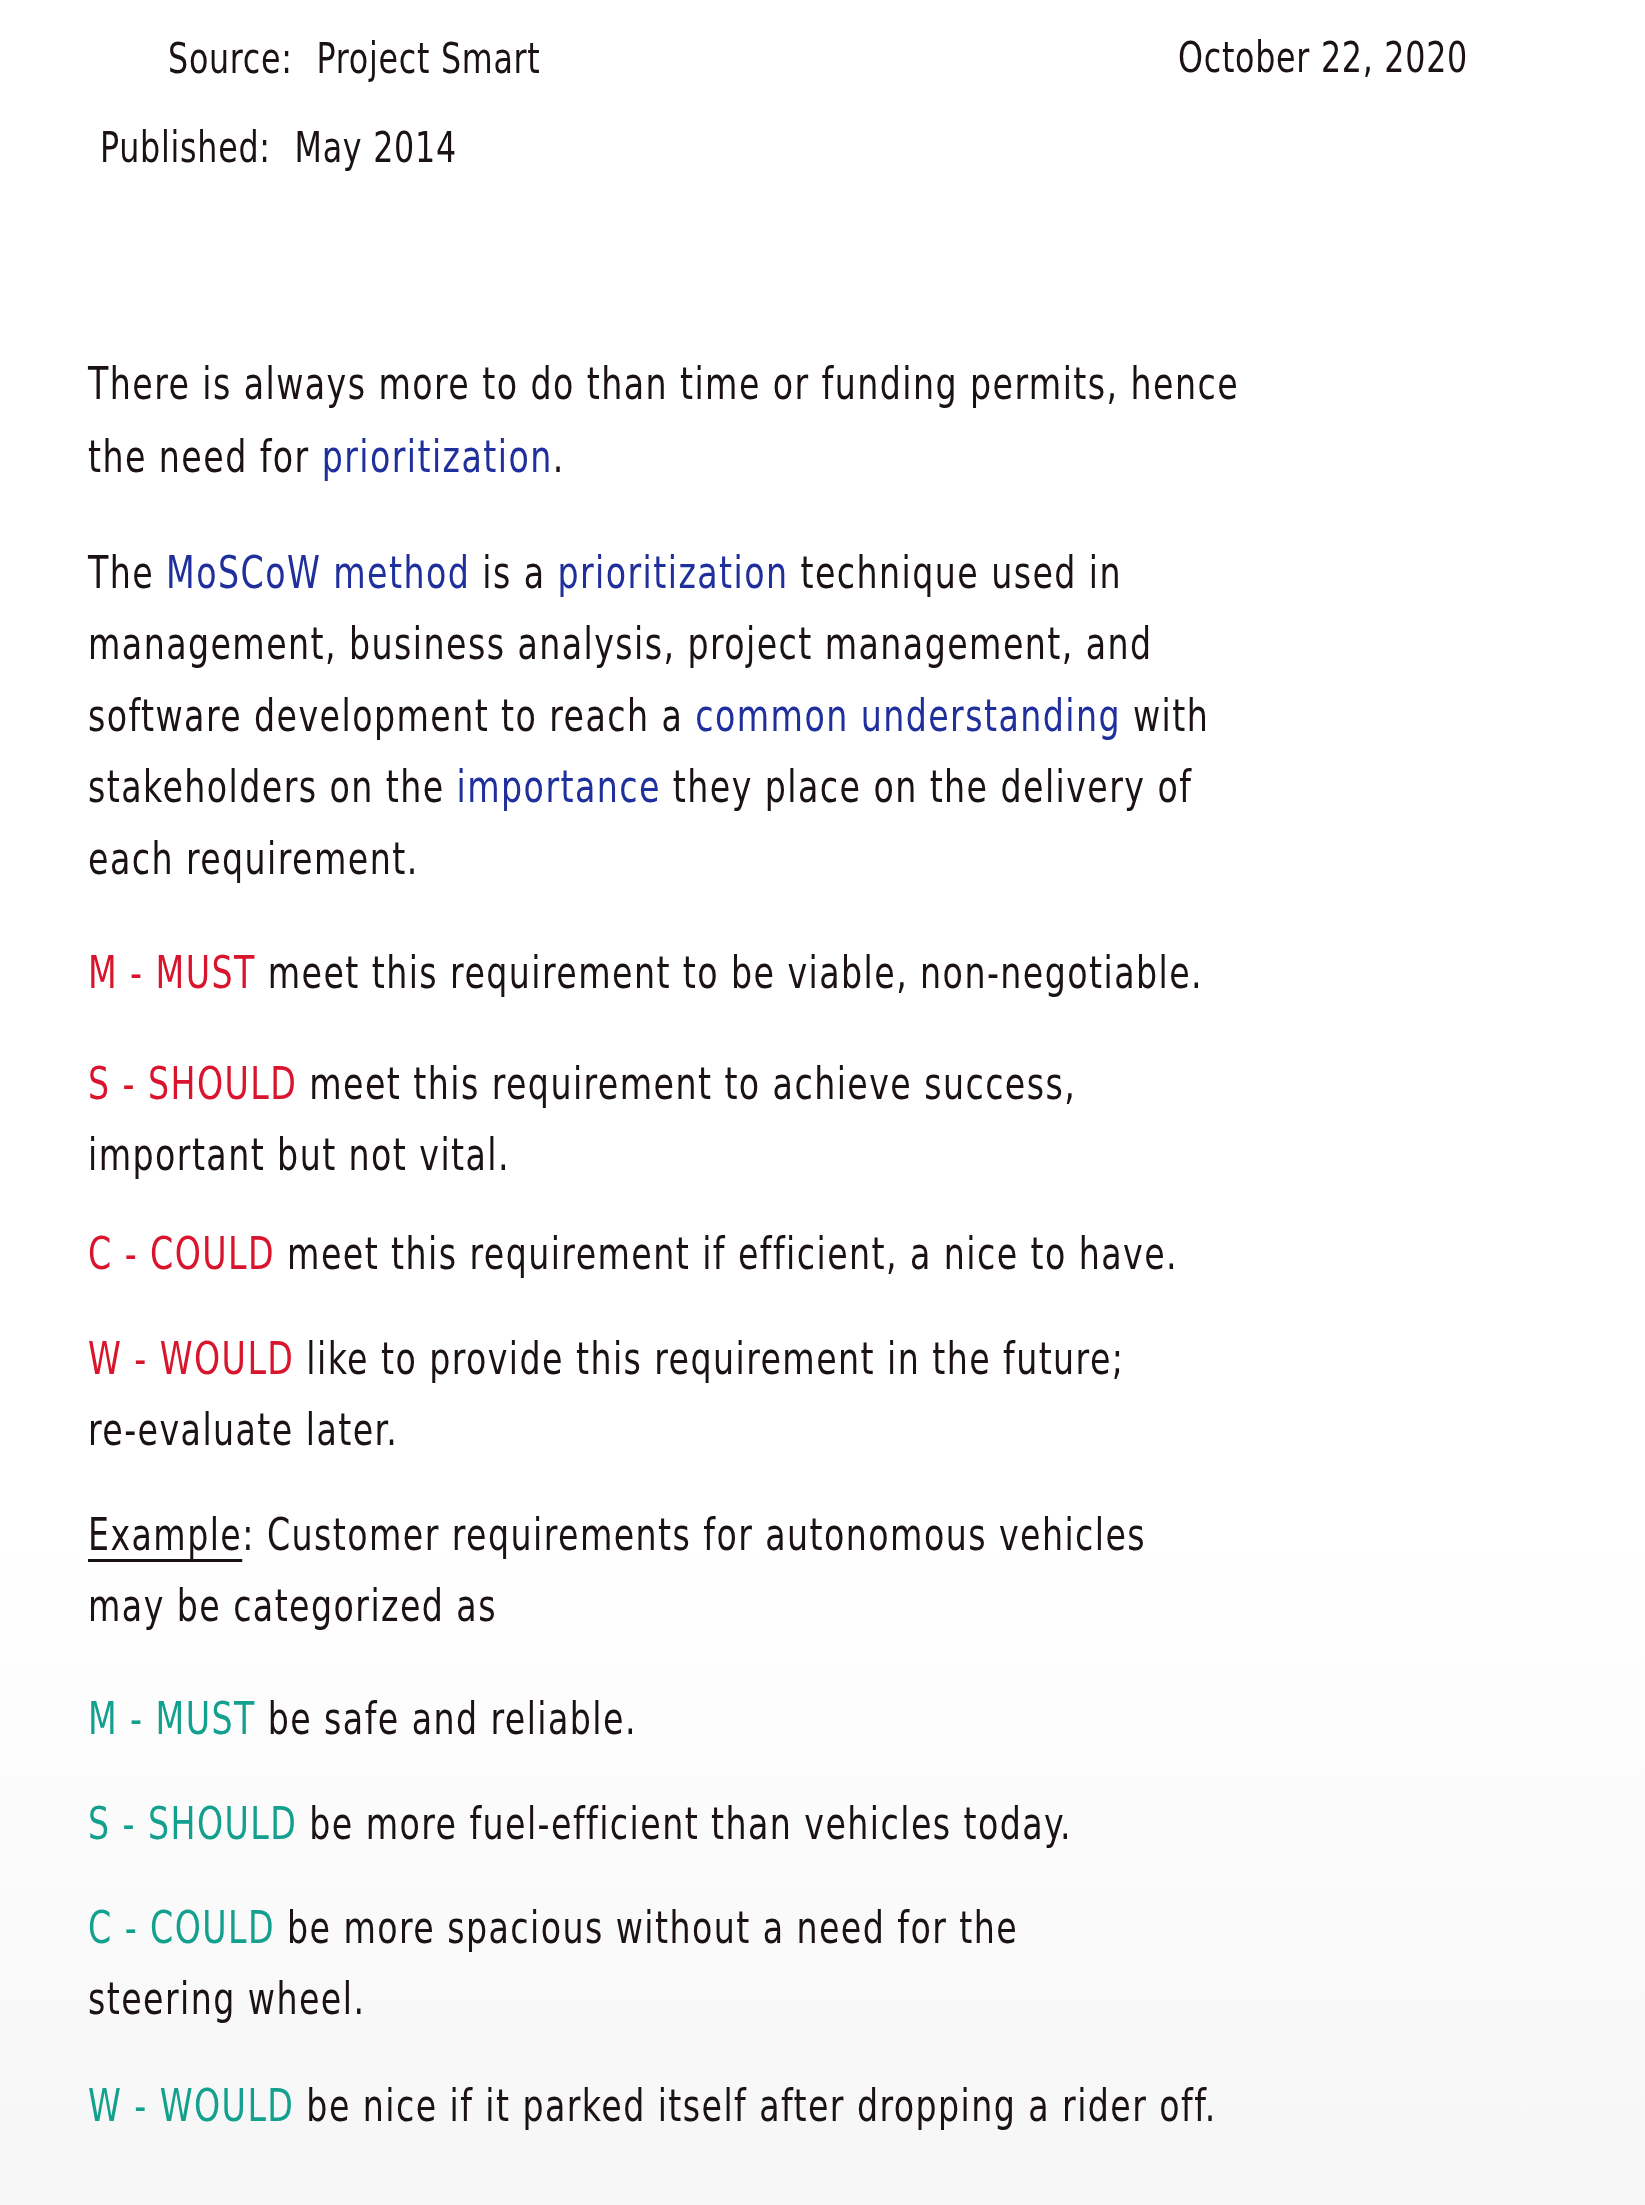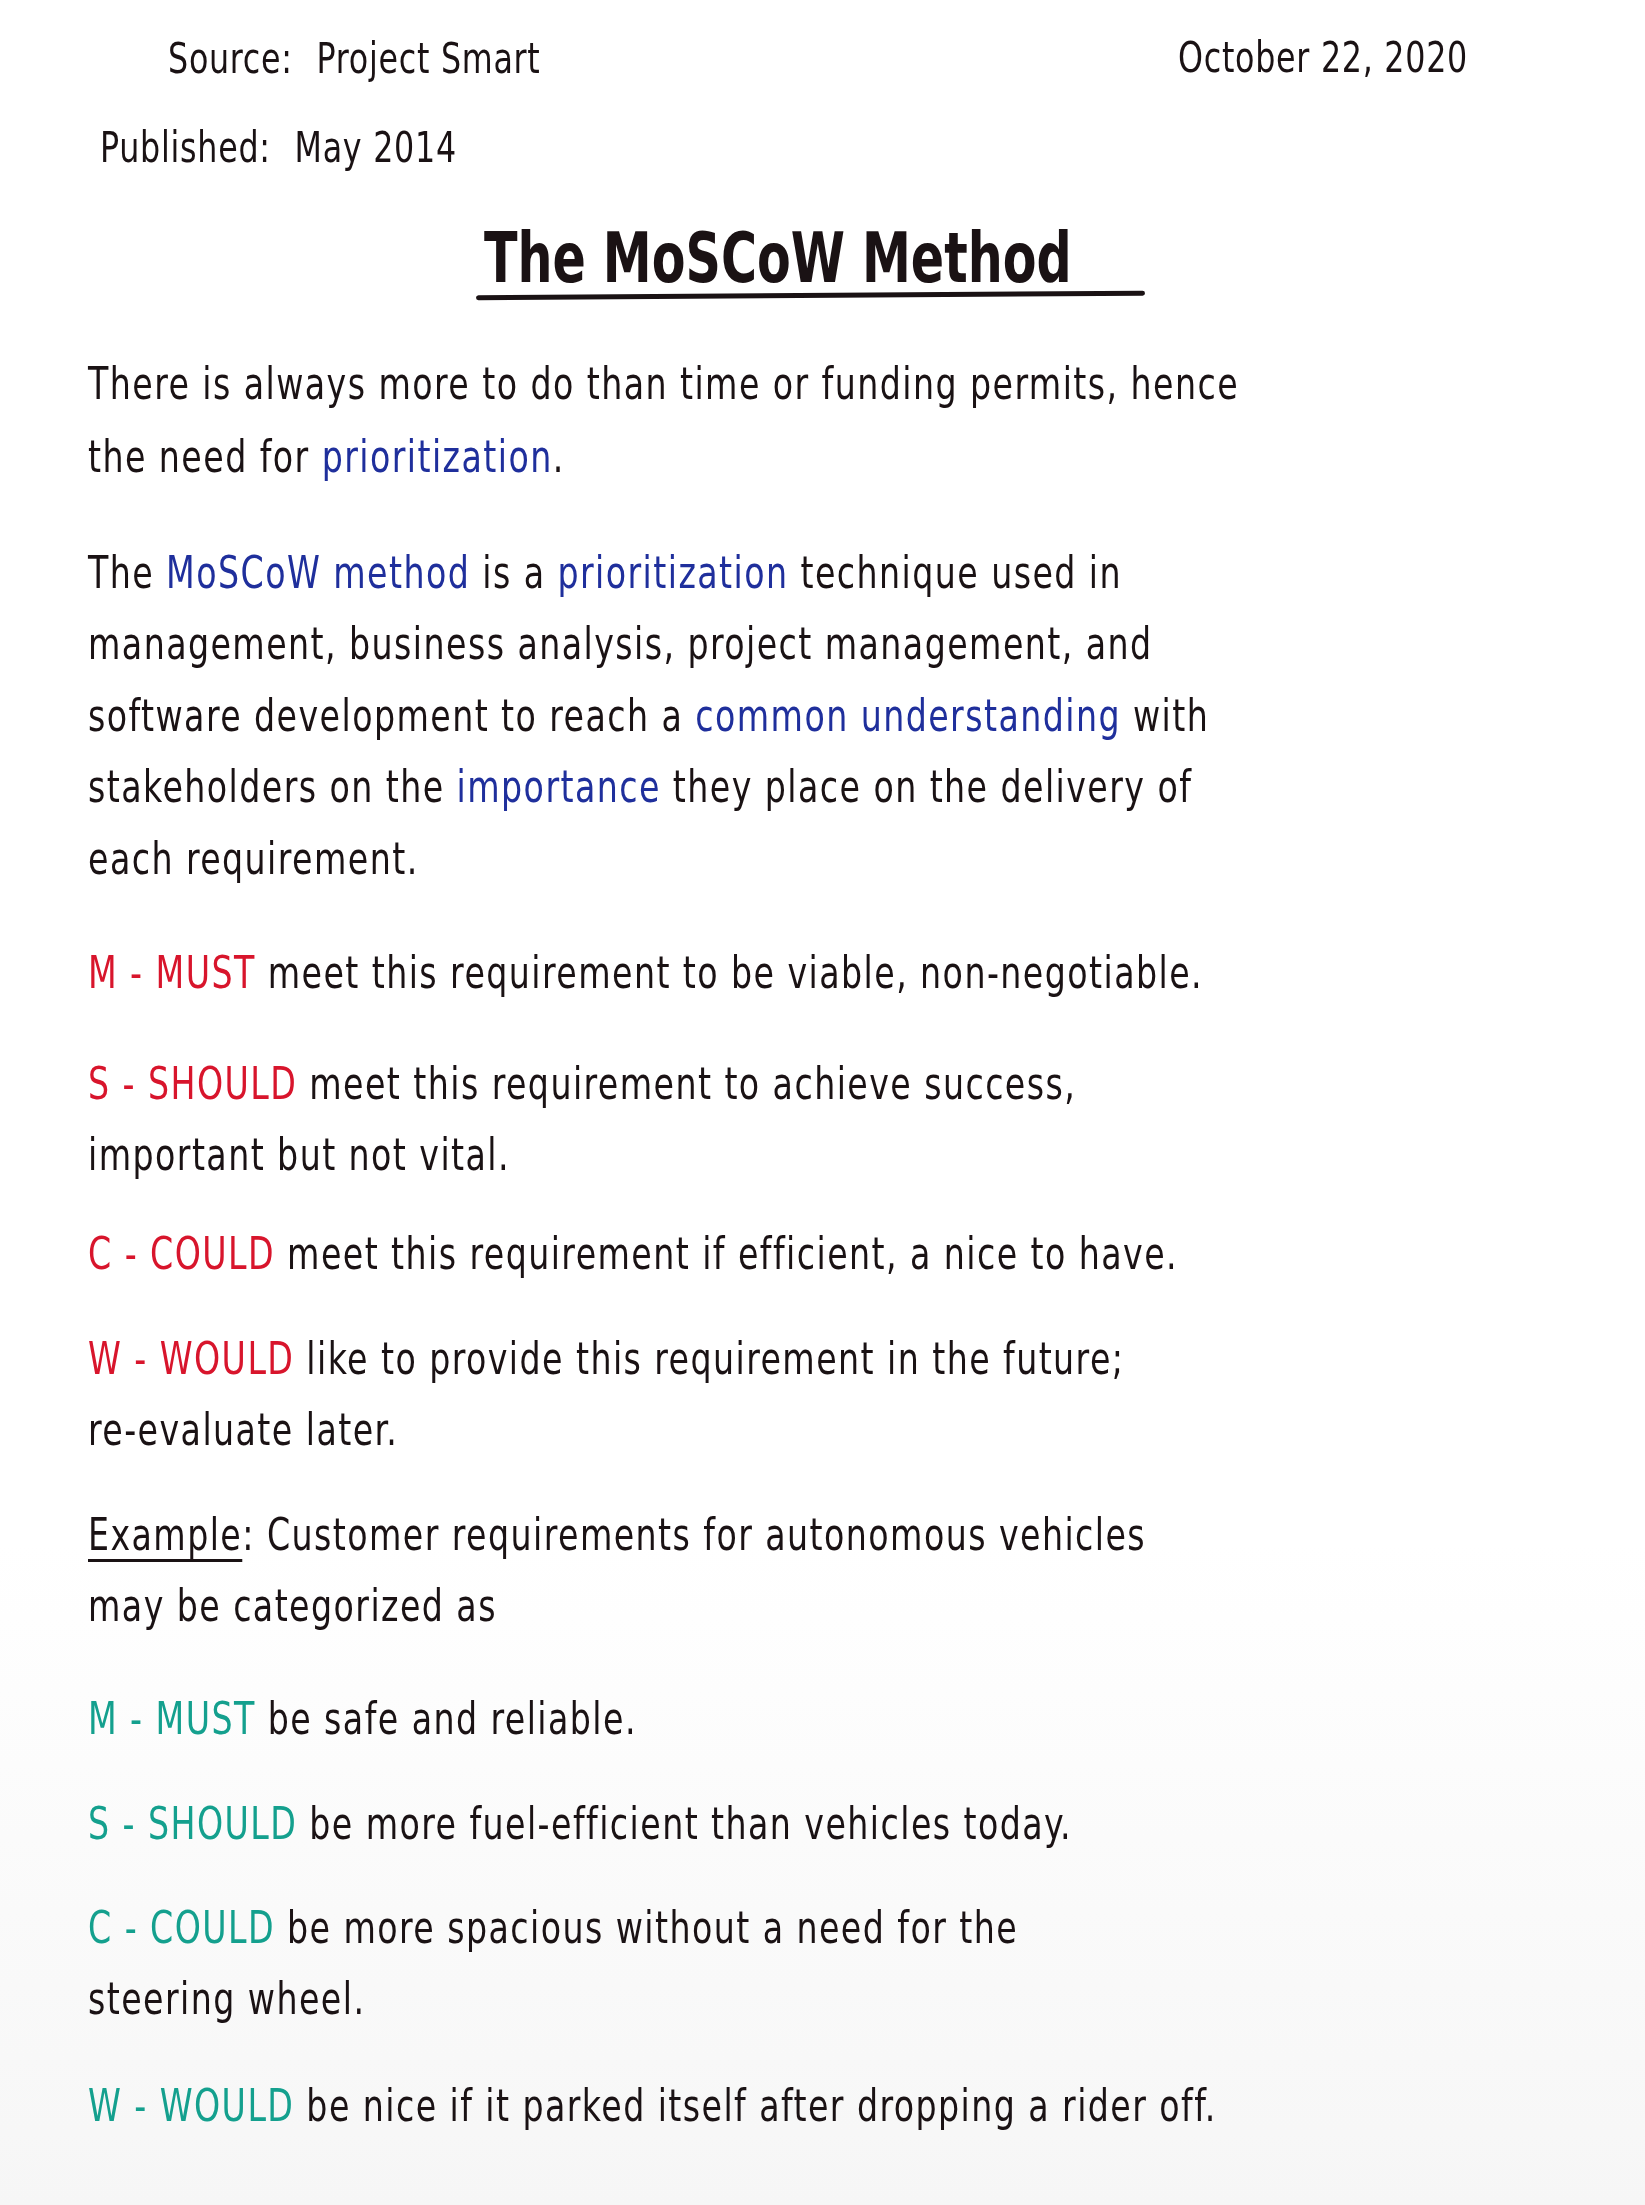--- a/index.html
+++ b/index.html
@@ -91,24 +91,20 @@
 <div class="page">
 
   <div id="source" class="hand meta">
     <span class="meta-label">Source:</span><span>Project Smart</span>
   </div>
   <div id="published" class="hand meta">
     <span class="meta-label">Published:</span><span>May 2014</span>
   </div>
   <div id="date" class="hand meta">October 22, 2020</div>
 
-  <div id="title-wrap">
-    <span id="title" class="hand">The MoSCoW Method</span>
-    <div id="title-underline"></div>
-  </div>
 
   <div class="para hand" style="top:362px;">
     <div class="line" style="top:0;">There is always more to do than time or funding permits, hence</div>
     <div class="line" style="top:73px;"><span>the need for </span><span class="blue">prioritization</span><span>.</span></div>
   </div>
 
   <div class="para hand" style="top:551px;">
     <div class="line" style="top:0;"><span>The </span><span class="blue">MoSCoW method</span><span> is a </span><span class="blue">prioritization</span><span> technique used in</span></div>
     <div class="line" style="top:71px;">management, business analysis, project management, and</div>
     <div class="line" style="top:143px;"><span>software development to reach a </span><span class="blue">common understanding</span><span> with</span></div>

